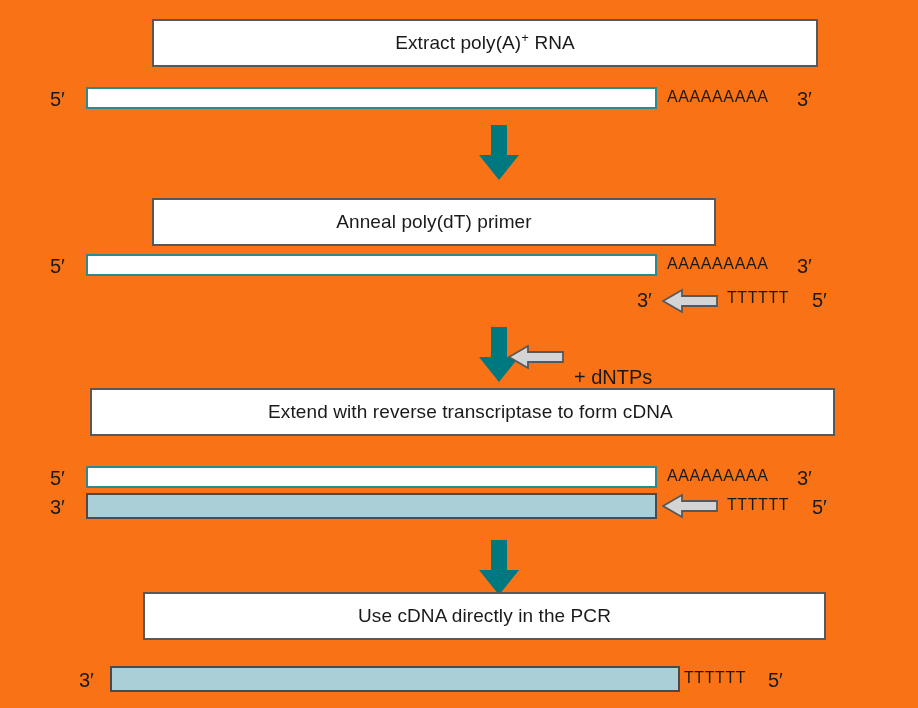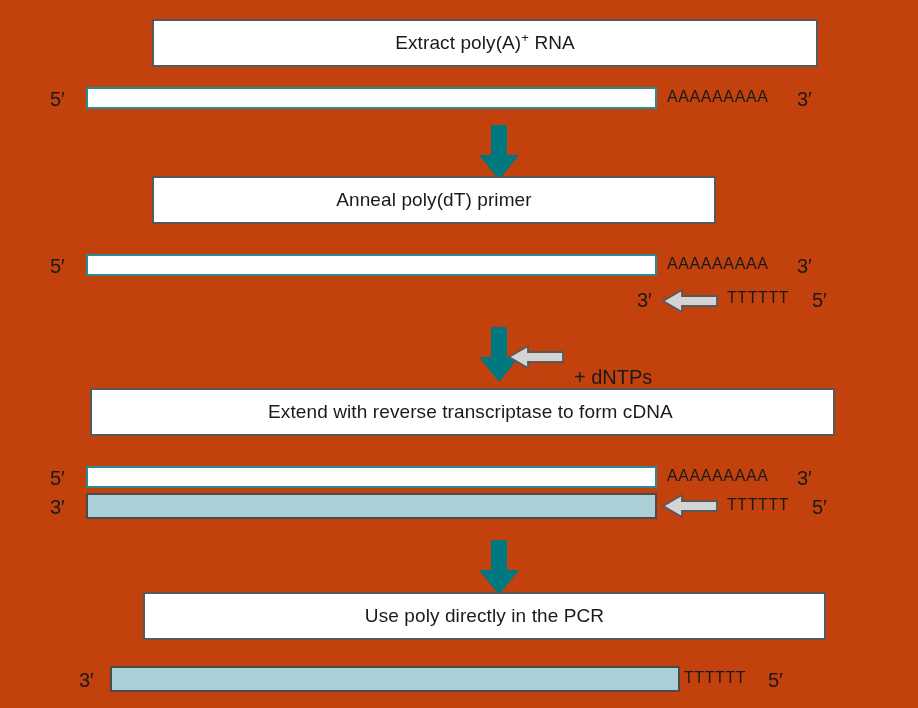--- a/index.html
+++ b/index.html
@@ -8,21 +8,21 @@
     background: #ffffff;
   }
   body {
     font-family: "Liberation Sans", sans-serif;
     color: #1a1a1a;
   }
   #canvas {
     position: relative;
     width: 918px;
     height: 708px;
-    background: #c2410c;
+    background: #f97316;
     overflow: hidden;
   }
 
   
   .step-box {
     position: absolute;
     box-sizing: border-box;
     background: #ffffff;
     border: 2px solid #58585a;
     display: flex;
@@ -108,21 +108,21 @@
   <div class="strand rna" style="left:86px; top:87px; width:571px; height:22px;"></div>
   <span class="bases" style="left:667px; top:89px;">AAAAAAAAA</span>
   <span class="end-label" style="left:797px; top:89px;">3′</span>
 
   <div class="arrow-down" style="left:477px; top:125px;">
     <svg viewBox="0 0 44 56" width="44" height="56" xmlns="http://www.w3.org/2000/svg">
       <polygon points="14,0 30,0 30,30 42,30 22,55 2,30 14,30" fill="#00787f"></polygon>
     </svg>
   </div>
 
-  <div class="step-box" style="left:152px; top:176px; width:564px; height:48px;">
+  <div class="step-box" style="left:152px; top:198px; width:564px; height:48px;">
     <span class="step-label">Anneal poly(dT) primer</span>
   </div>
 
   <span class="end-label" style="left:50px; top:256px;">5′</span>
   <div class="strand rna" style="left:86px; top:254px; width:571px; height:22px;"></div>
   <span class="bases" style="left:667px; top:256px;">AAAAAAAAA</span>
   <span class="end-label" style="left:797px; top:256px;">3′</span>
 
   <span class="end-label" style="left:637px; top:290px;">3′</span>
   <div class="arrow-left" style="left:662px; top:288px;">
@@ -164,21 +164,21 @@
   <span class="bases" style="left:727px; top:497px;">TTTTTT</span>
   <span class="end-label" style="left:812px; top:497px;">5′</span>
 
   <div class="arrow-down" style="left:477px; top:540px;">
     <svg viewBox="0 0 44 56" width="44" height="56" xmlns="http://www.w3.org/2000/svg">
       <polygon points="14,0 30,0 30,30 42,30 22,55 2,30 14,30" fill="#00787f"></polygon>
     </svg>
   </div>
 
   <div class="step-box" style="left:143px; top:592px; width:683px; height:48px;">
-    <span class="step-label">Use poly directly in the PCR</span>
+    <span class="step-label">Use cDNA directly in the PCR</span>
   </div>
 
   <span class="end-label" style="left:79px; top:670px;">3′</span>
   <div class="strand cdna" style="left:110px; top:666px; width:570px; height:26px;"></div>
   <span class="bases" style="left:684px; top:670px;">TTTTTT</span>
   <span class="end-label" style="left:768px; top:670px;">5′</span>
 
 </div>
 
 </body></html>

